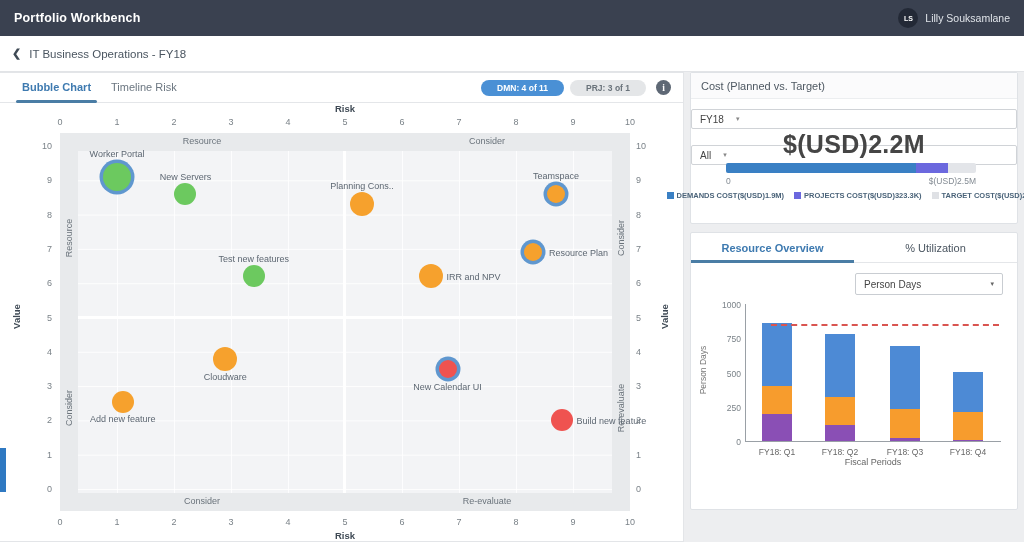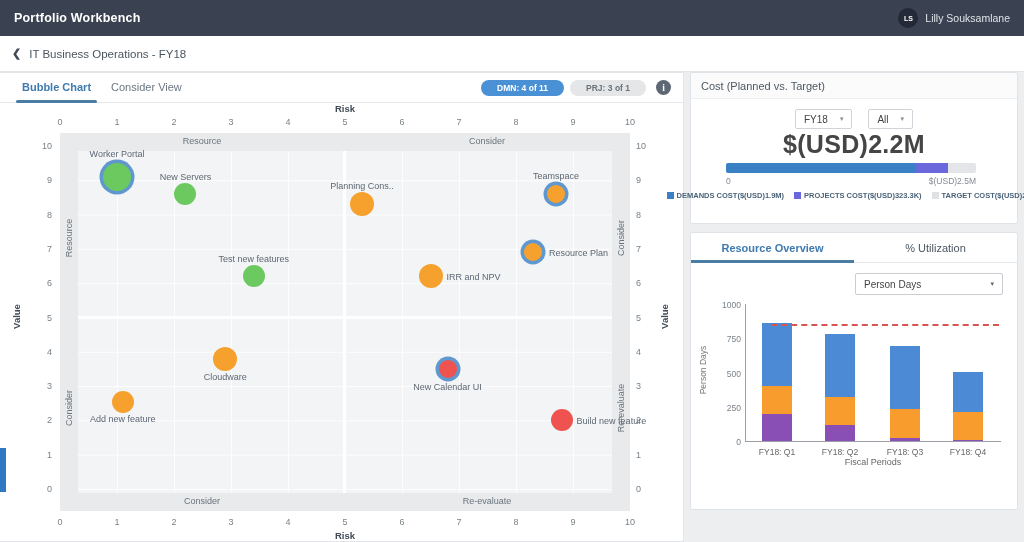--- a/index.html
+++ b/index.html
@@ -60,21 +60,21 @@
   .bubble-label { position:absolute; font-size:9px; color:#5d6772; white-space:nowrap; }
   .rot { transform:rotate(-90deg); transform-origin:center; white-space:nowrap; }
 
   
   .right-col { position:absolute; left:690px; top:0; width:328px; }
   .card { background:#fff; border:1px solid #dfe2e6; border-radius:2px; position:relative; }
   .card1 { height:152px; }
   .card2 { margin-top:8px; height:278px; }
   .card-header { height:26px; border-bottom:1px solid #eceef0; background:#fbfbfc; display:flex;
     align-items:center; padding:0 10px; font-size:11px; color:#4e5862; }
-  .filters { position:absolute; left:0; top:36px; width:100%; display:flex; justify-content:center; gap:16px; }
+  .filters { position:absolute; left:0; top:36px; width:100%; display:flex; justify-content:center; gap:16px;flex-direction:column; }
   .selbox { border:1px solid #d0d3d7; border-radius:2px; height:20px; display:flex; align-items:center;
     gap:12px; padding:0 8px; font-size:10px; color:#444; cursor:pointer; background:#fff; }
   .selbox .caret { font-size:7px; color:#888; }
   .amount { position:absolute; left:0; top:57px; width:100%; text-align:center; font-size:25px;
     font-weight:700; color:#454545; letter-spacing:.3px; }
   .costbar { position:absolute; left:35px; top:90px; width:250px; height:10px; border-radius:2px;
     overflow:hidden; display:flex; background:#e3e5e9; }
   .scale-row { position:absolute; left:35px; top:103px; width:250px; display:flex;
     justify-content:space-between; font-size:8.5px; color:#828a92; }
   .cost-legend { position:absolute; left:0; top:118px; width:100%; display:flex; justify-content:center;
@@ -120,21 +120,21 @@
     </div>
   </div>
 
   <div class="content">
 
     <div class="side-handle"></div>
 
     <div class="left-card">
       <div class="tabrow">
         <div class="tab active">Bubble Chart</div>
-        <div class="tab">Consider View</div>
+        <div class="tab">Timeline Risk</div>
         <div class="tab-spacer"></div>
         <div class="pill blue">DMN: 4 of 11</div>
         <div class="pill gray">PRJ: 3 of 1</div>
         <div class="info-ic">i</div>
       </div>
 
       <div class="axis-cap" id="risk-top" style="left:60px;top:30px;width:570px;text-align:center;">Risk</div>
       <div id="xticks-top" style="position:absolute;left:60px;top:44px;width:570px;height:12px;">
           <div class="tick" style="left: -10px; top: 0px; width: 20px; text-align: center;">0</div>
           <div class="tick" style="left: 47px; top: 0px; width: 20px; text-align: center;">1</div>

